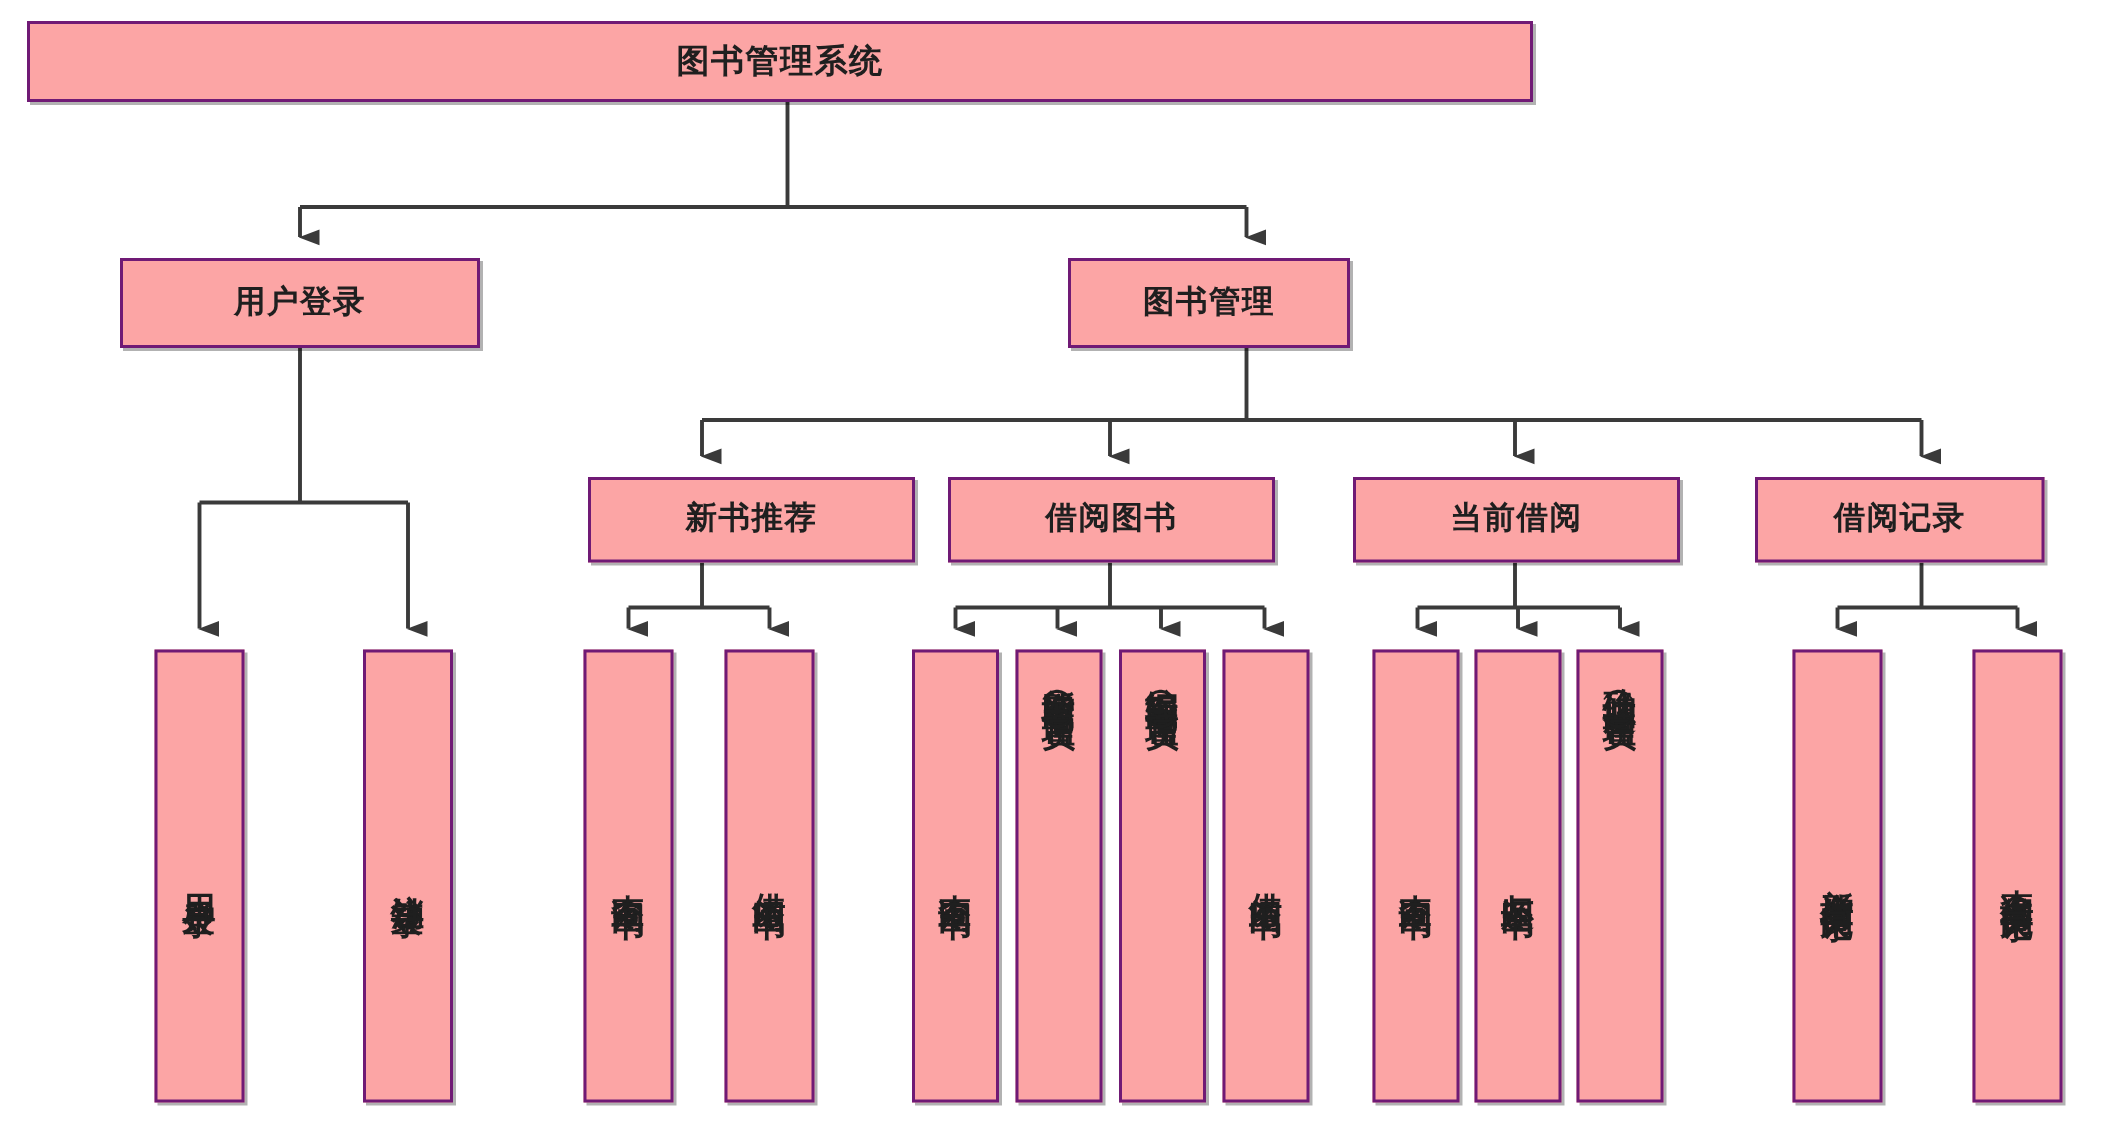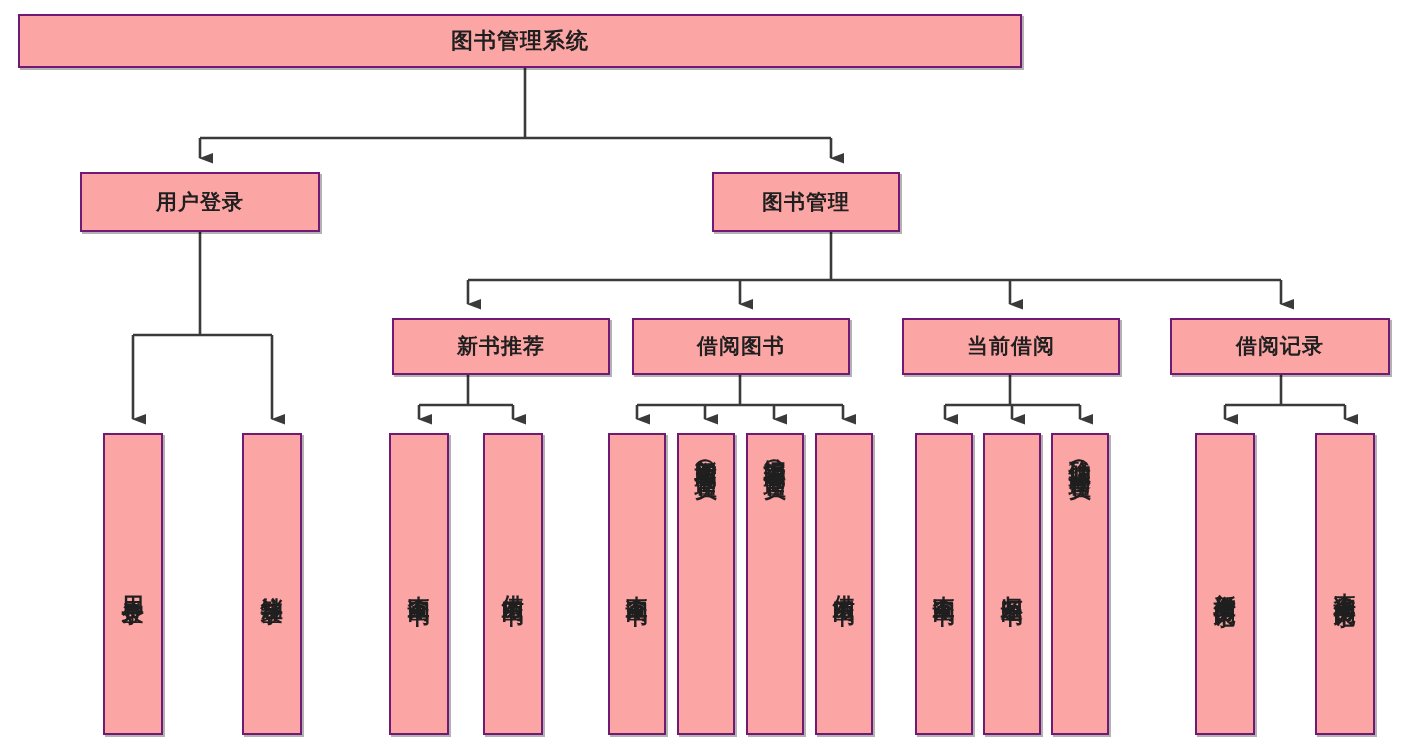--- a/index.html
+++ b/index.html
@@ -155,21 +155,21 @@
   </div>
 
   <div class="node h-node" style="left:632px; top:318px; width:218px; height:57px;">
     <span class="node-label">借阅图书</span>
   </div>
 
   <div class="node h-node" style="left:902px; top:318px; width:218px; height:57px;">
     <span class="node-label">当前借阅</span>
   </div>
 
-  <div class="node h-node" style="left:1170px; top:318px; width:220px; height:57px;">
+  <div class="node h-node" style="left:1170px; top:318px; width:193px; height:57px;">
     <span class="node-label">借阅记录</span>
   </div>
 
   <div class="node v-node" style="left:103px; top:433px; width:60px; height:302px;">
     <span class="node-label">用户登录</span>
   </div>
 
   <div class="node v-node" style="left:242px; top:433px; width:60px; height:302px;">
     <span class="node-label">注销登录</span>
   </div>

